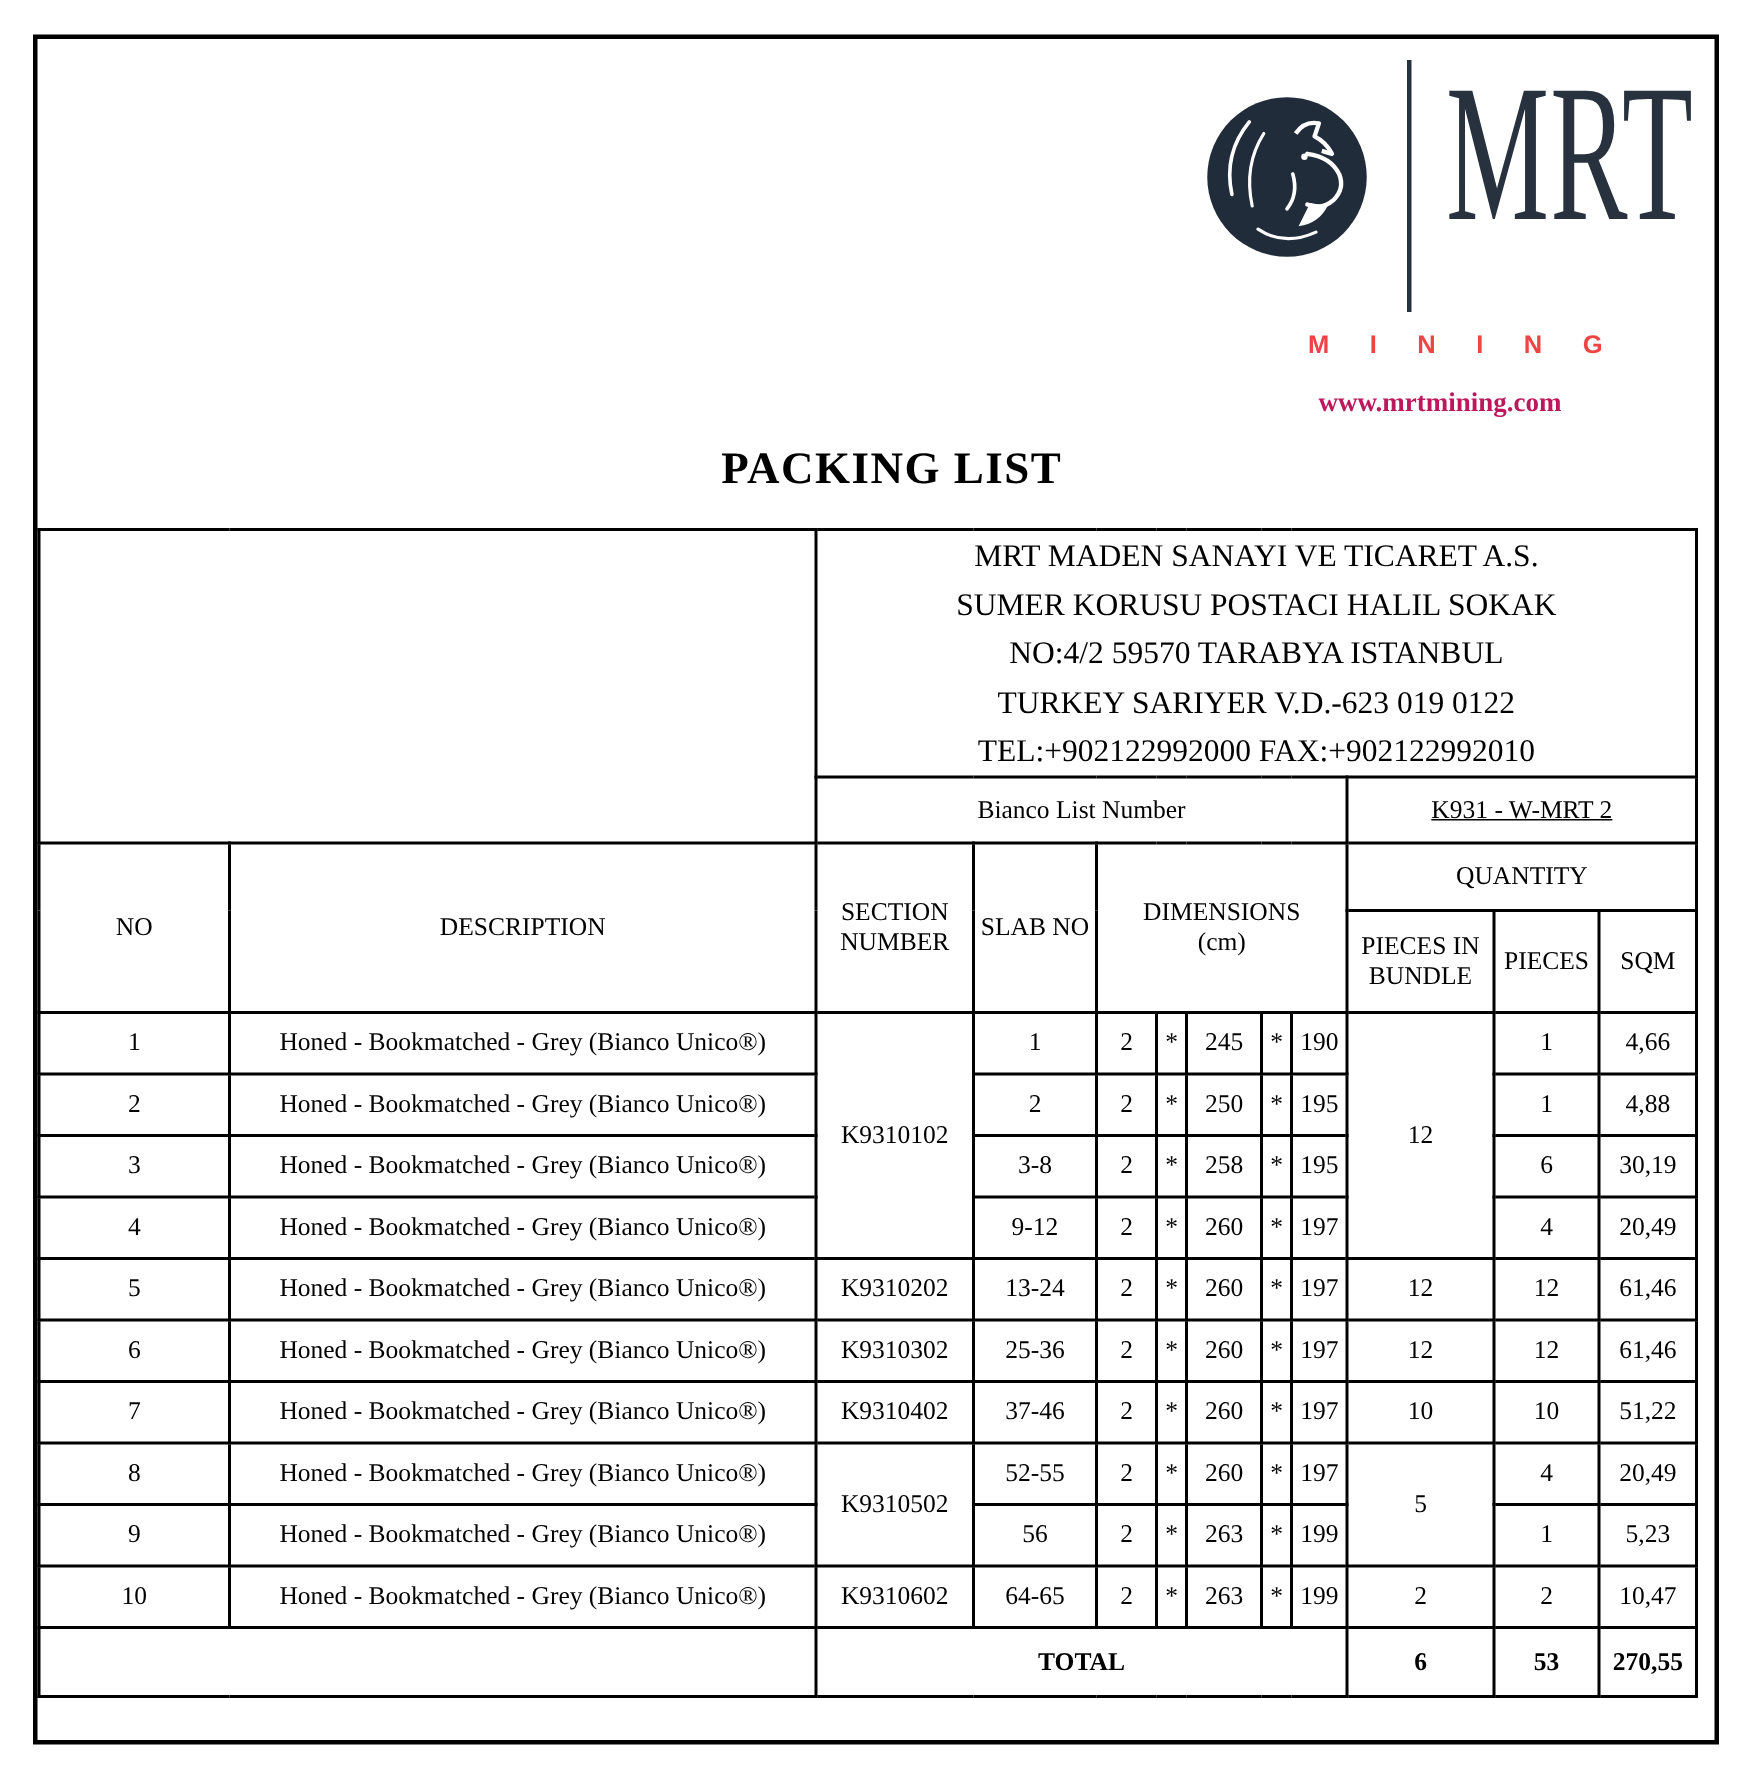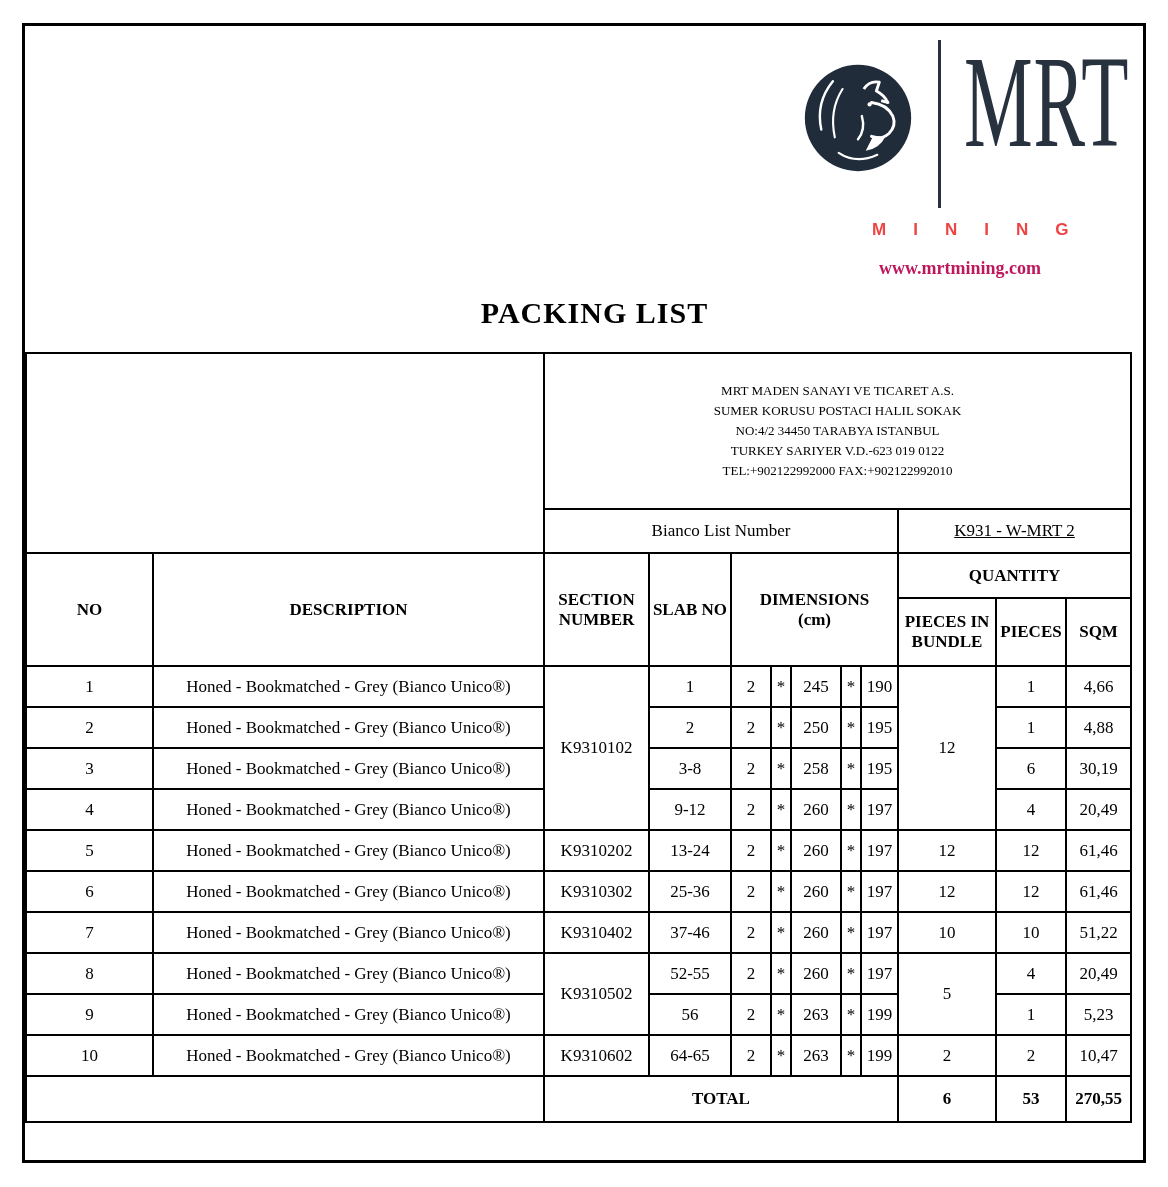--- a/index.html
+++ b/index.html
@@ -53,24 +53,24 @@
     width: 1105px;
     font-size: 17px;
   }
   table.packing td, table.packing th {
     border: 2px solid #000;
     text-align: center; vertical-align: middle;
     padding: 0 2px;
     overflow: hidden;
     font-weight: normal;
   }
-  table.packing th { font-weight: bold; margin-top: 41px; }
+  table.packing th { font-weight: normal; margin-top: 41px; }
   td.addr {
     text-align: left; padding-left: 8px; font-weight: bold;
-    line-height: 1.55; font-size: 13px;
+    line-height: 1.55; font-size: 21px;
   }
   td.pln-label { text-align: left; padding-left: 8px; font-weight: bold; }
   td.pln-value { font-weight: bold; text-decoration: underline; }
   td.desc { text-align: left; padding-left: 6px; }
   tr.thin td { border-top-width: 1px; }
   td.spacer { border: none; }
   tr.total-row td { font-weight: bold; text-align: center; }
 </style>
 </head>
 <body>
@@ -119,21 +119,21 @@
         <col style="width:70px">
         <col style="width:65px">
     </colgroup>
 
     <tbody>
         <tr style="height:156px">
       <td colspan="2" rowspan="2"></td>
       <td colspan="10" class="addr">
         <div>MRT MADEN SANAYI VE TICARET A.S.</div>
         <div>SUMER KORUSU POSTACI HALIL SOKAK</div>
-        <div>NO:4/2 34450 TARABYA ISTANBUL</div>
+        <div>NO:4/2 59570 TARABYA ISTANBUL</div>
         <div>TURKEY SARIYER V.D.-623 019 0122</div>
         <div>TEL:+902122992000 FAX:+902122992010</div>
       </td>
     </tr>
 
     <tr style="height:44px">
       <td colspan="7" class="pln-label">Bianco List Number</td>
       <td colspan="3" class="pln-value">K931 - W-MRT 2</td>
     </tr>
 

